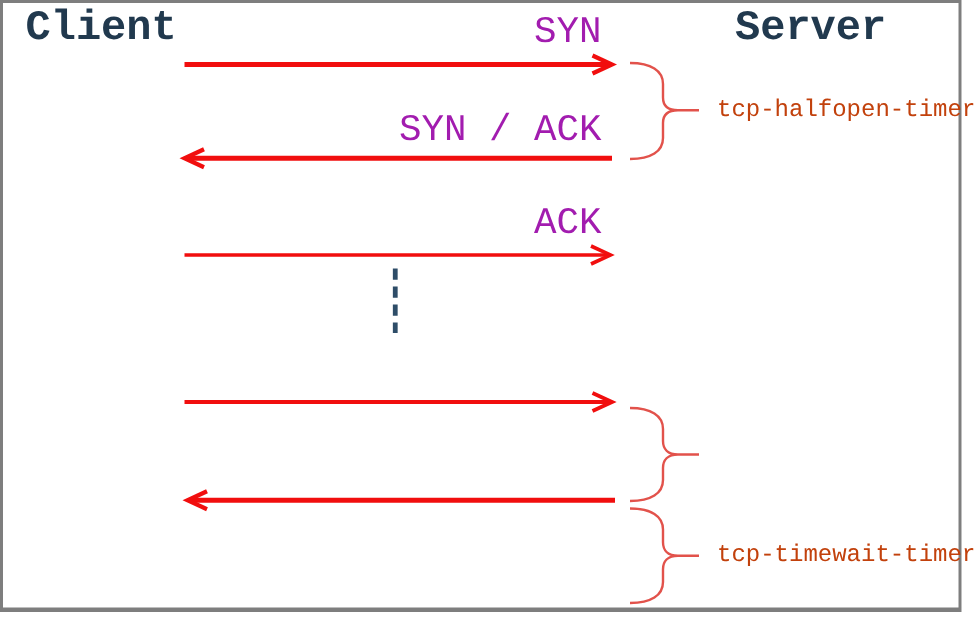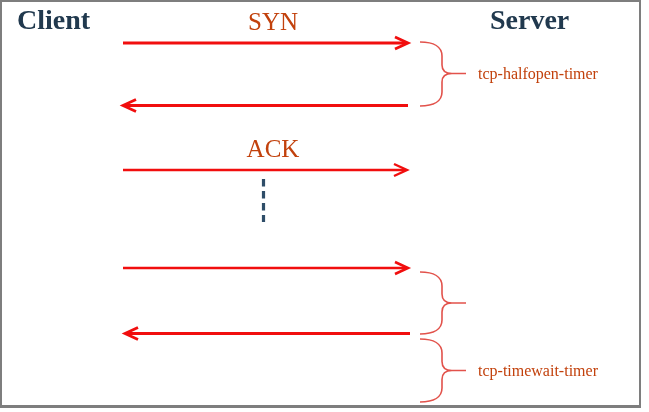--- a/index.html
+++ b/index.html
@@ -1,43 +1,43 @@
 <!DOCTYPE html>
 <html><head>
 <meta charset="utf-8">
 <style>
   html,body{margin:0;padding:0;background:#ffffff;}
   .canvas{
     position:relative;
     width:649px;height:412px;
     background:#ffffff;
-    font-family:Liberation Serif, serif;
+    font-family:Liberation Mono, monospace;
     overflow:hidden;
   }
   .frame{
     position:absolute;left:0;top:0;
     width:641px;height:408px;
     box-sizing:border-box;
     border:2px solid #7e7e7e;
     border-bottom-width:3px;
     pointer-events:none;
   }
   .actor{
     position:absolute;
     font-size:28px;font-weight:bold;
     color:#21394e;line-height:1.1;
     white-space:nowrap;
   }
   .actor.client{left:17px;top:5px;}
   .actor.server{left:490px;top:5px;text-align:center;}
   .msg{
     position:absolute;
-    left:123px;width:300px;
-    text-align:center;
-    font-size:25px;color:#c2410c;
+    left:101px;width:300px;
+    text-align:right;
+    font-size:25px;color:#a21caf;
     line-height:1.1;white-space:nowrap;
   }
   .msg.syn{top:8px;}
   .msg.synack{top:73px;}
   .msg.ack{top:135px;}
   .msg.fin{top:238px;}
   .msg.finack{top:302px;}
   .timer{
     position:absolute;left:478px;
     font-size:16px;color:#c2410c;
@@ -52,20 +52,21 @@
 <body>
 
 <div class="canvas">
 
   <div class="frame"></div>
 
   <div class="actor client">Client</div>
   <div class="actor server">Server</div>
 
   <div class="msg syn">SYN</div>
+  <div class="msg synack">SYN / ACK</div>
   <div class="msg ack">ACK</div>
 
   <svg class="layer" width="649" height="412" viewBox="0 0 649 412">
 
     <g stroke="#f10e0e" fill="none">
       <line x1="123" y1="43" x2="406" y2="43" stroke-width="3.2"></line>
       <path d="M 395 37 L 408 43 L 395 49" stroke-width="2.8"></path>
     </g>
 
     <g stroke="#f10e0e" fill="none">

